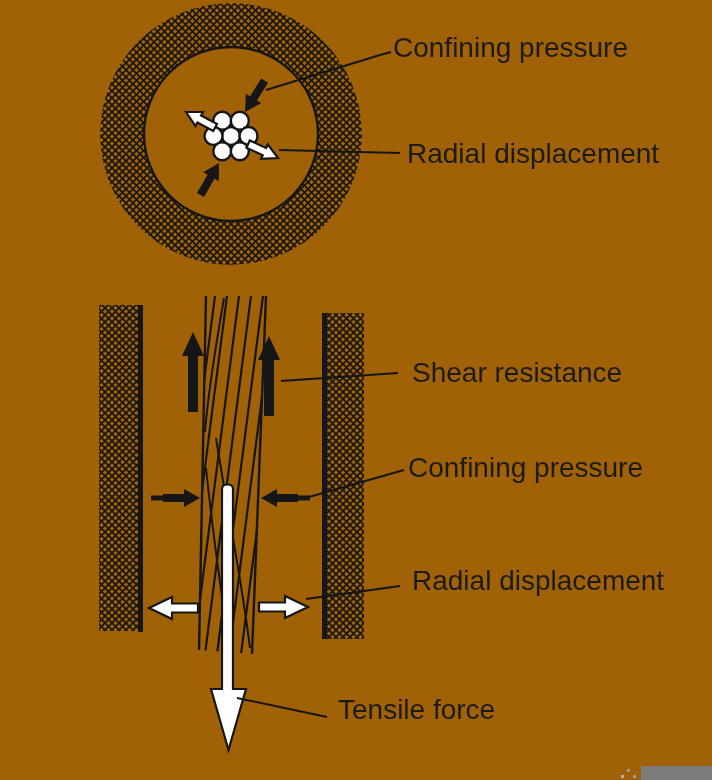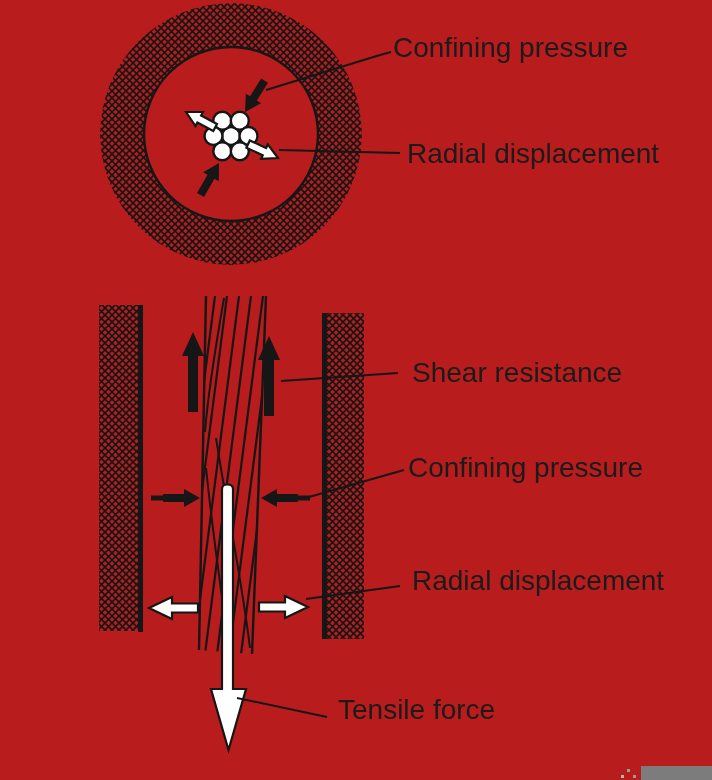--- a/index.html
+++ b/index.html
@@ -1,16 +1,16 @@
 <!DOCTYPE html>
 <html><head>
 <meta charset="utf-8">
 <style>
   html,body{margin:0;padding:0;background:#fff;}
-  .page{position:relative;width:712px;height:780px;background:#b91c1c;overflow:hidden;
+  .page{position:relative;width:712px;height:780px;background:#a16207;overflow:hidden;
         font-family:"Liberation Sans",sans-serif;}
   svg{display:block;}
   svg text{font-family:"Liberation Sans",sans-serif;font-size:28px;fill:#1b1b1b;}
 </style>
 </head>
 <body>
 
 <div class="page">
 <svg width="712" height="780" viewBox="0 0 712 780">
 

